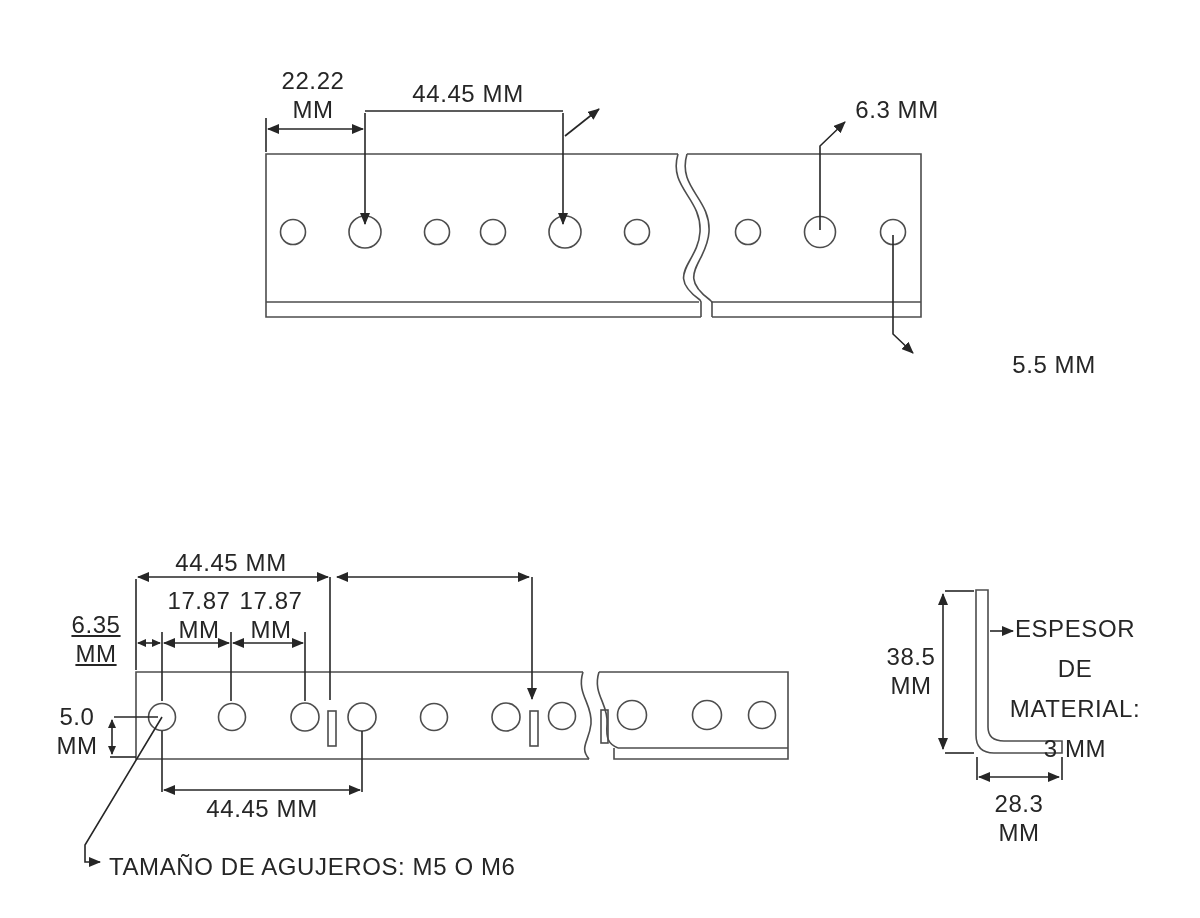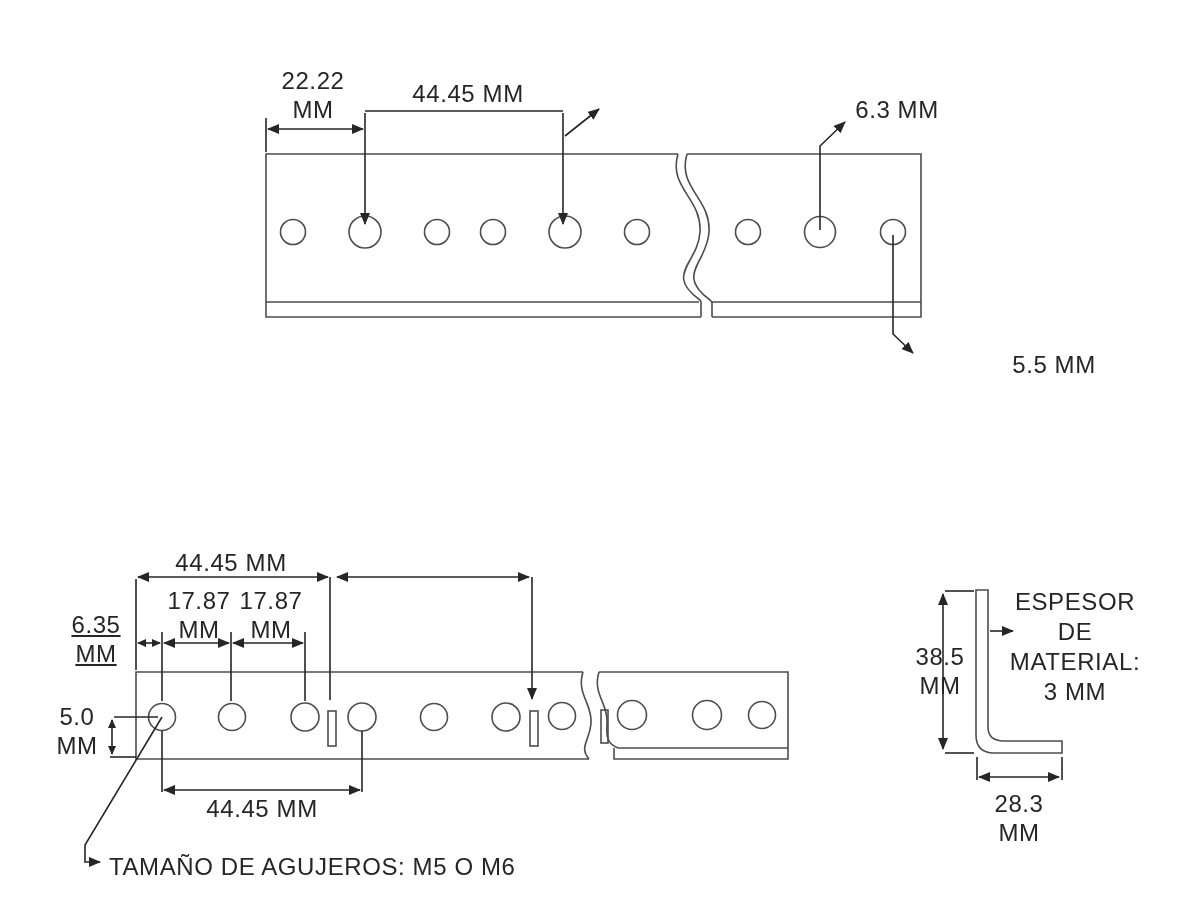--- a/index.html
+++ b/index.html
@@ -15,21 +15,21 @@
     position:absolute;
     font-size:24px;
     line-height:29px;
     letter-spacing:0.6px;
     color:#262626;
     white-space:pre-line;
     text-align:center;
     transform:translateX(-50%);
   }
   .lbl.left{transform:none;text-align:left;}
-  .lbl.wide{line-height:30px;}
+  .lbl.wide{line-height:40px;margin-top:22px;}
 </style>
 </head>
 <body>
 
 <div id="stage">
 
   <svg id="drawing-svg" width="1200" height="918" viewBox="0 0 1200 918">
     <defs>
       <marker id="arr" viewBox="0 0 12 10" markerWidth="12" markerHeight="10" refX="11" refY="5" orient="auto-start-reverse" markerUnits="userSpaceOnUse">
         <path d="M0,0 L12,5 L0,10 Z" fill="#262626"></path>
@@ -147,21 +147,21 @@
 MM</div>
   <div class="lbl" style="left:199px;top:586px;">17.87
 MM</div>
   <div class="lbl" style="left:271px;top:586px;">17.87
 MM</div>
   <div class="lbl" style="left:77px;top:702px;">5.0
 MM</div>
   <div class="lbl" style="left:262px;top:794px;">44.45 MM</div>
   <div class="lbl left" style="left:109px;top:852px;">TAMAÑO DE AGUJEROS: M5 O M6</div>
 
-  <div class="lbl" style="left:911px;top:642px;margin-left:29px;">38.5
+  <div class="lbl" style="left:911px;top:642px;">38.5
 MM</div>
   <div class="lbl wide" style="left:1075px;top:587px;">ESPESOR
 DE
 MATERIAL:
 3 MM</div>
   <div class="lbl" style="left:1019px;top:789px;">28.3
 MM</div>
 
 </div>
 

